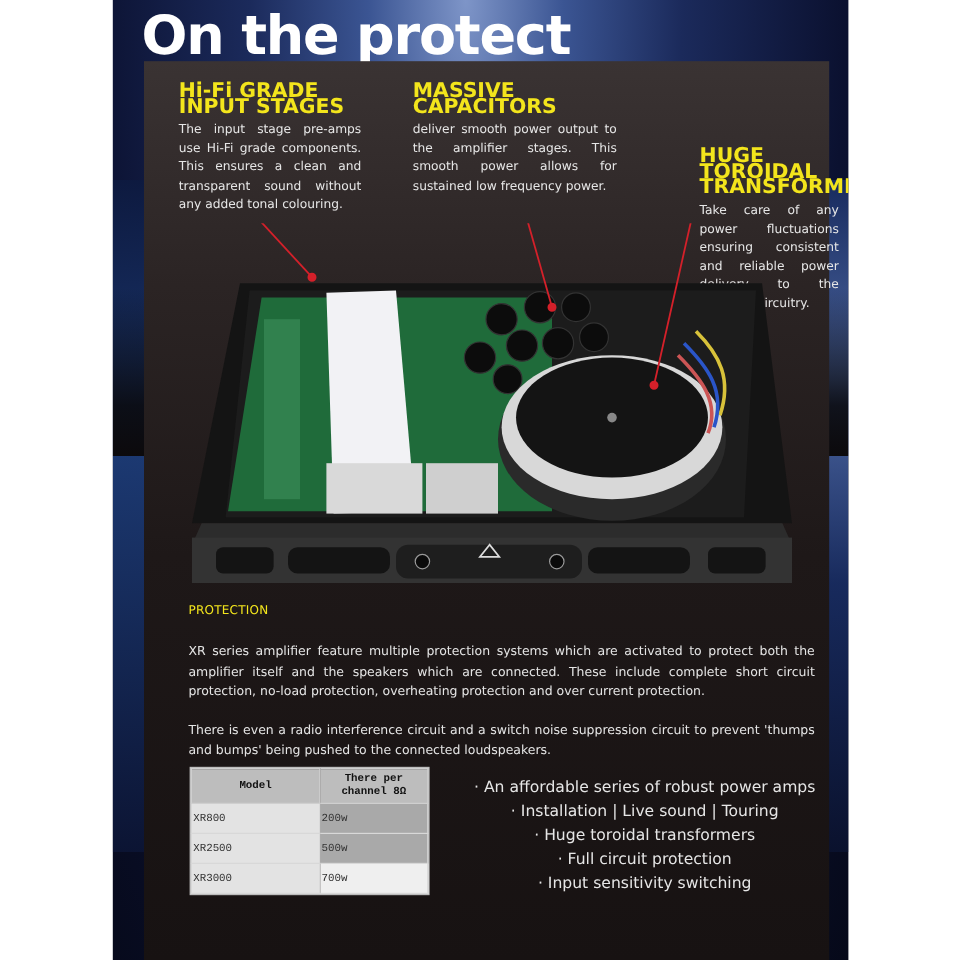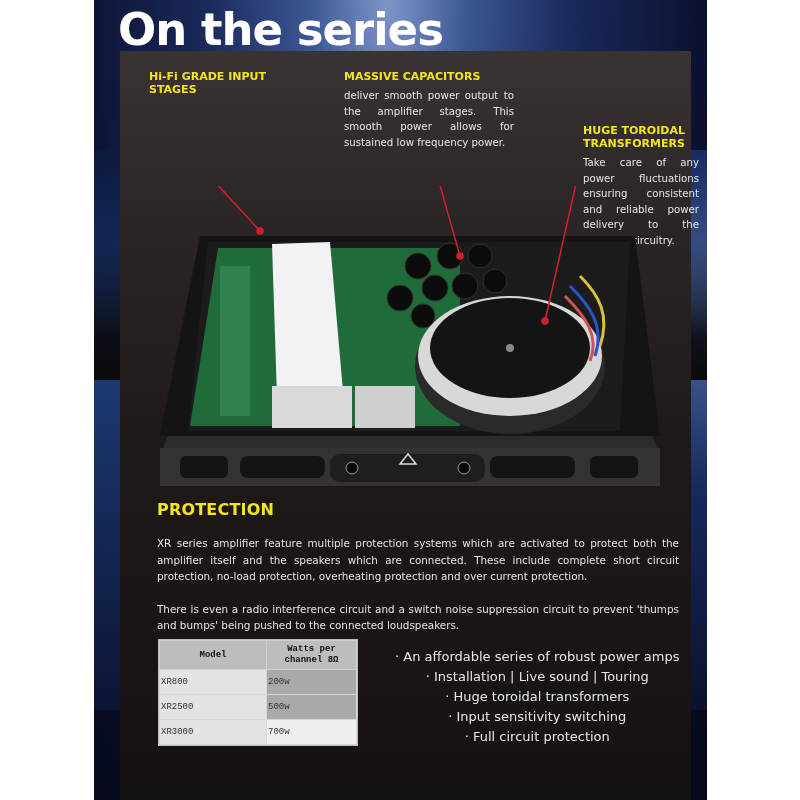--- a/index.html
+++ b/index.html
@@ -18,52 +18,53 @@
   .title {
     position:absolute; left:24px; top:2px; margin:0;
     color:#ffffff; font-family:"DejaVu Sans", sans-serif; font-weight:bold;
     font-size:45px; letter-spacing:-1px; line-height:56px;
   }
   .panel {
     position:absolute; left:26px; top:51px; width:571px; height:749px;
     background: linear-gradient(180deg, #3a3333 0%, #2b2424 25%, #1e1818 55%, #171212 100%);
   }
   .callout { position:absolute; color:#e6e6e6; font-size:10.2px; line-height:15.5px; }
-  .callout h3 { margin:0 0 5px 0; font-size:11px; font-weight:bold; color:#f3e51c; letter-spacing:0; line-height:13px; }
+  .callout h3 { margin:0 0 5px 0; font-size:17px; font-weight:bold; color:#f3e51c; letter-spacing:0; line-height:13px; }
   .callout p { margin:0; text-align:justify; }
   .c1 { left:29px; top:19px; width:152px; }
   .c2 { left:224px; top:19px; width:170px; }
   .c3 { left:463px; top:73px; width:116px; }
   .amp { position:absolute; left:40px; top:135px; width:500px; height:300px; }
   .protection { position:absolute; left:37px; top:450px; width:522px; color:#e4e4e4; font-size:10.4px; line-height:16.5px; }
-  .protection h2 { margin:0 0 3px 0; color:#f3e51c; font-size:16px; font-weight:bold; letter-spacing:.2px; line-height:18px; }
+  .protection h2 { margin:0 0 3px 0; color:#f3e51c; font-size:10px; font-weight:normal; letter-spacing:.2px; line-height:18px; }
   .protection p { margin:16px 0 16px 0; text-align:justify; }
   table.spec { position:absolute; left:39px; top:589px; width:198px; border-collapse:collapse; font-size:9px; color:#333; box-shadow:0 0 0 1px #bcbcbc;font-family:Liberation Mono, monospace; }
   table.spec th { height:26px; background:#bdbdbd; color:#111; font-weight:bold; font-size:9px; line-height:11px; border:1px solid #cfcfcf; text-align:center; }
   table.spec td { height:22px; text-align:left; border:1px solid #d8d8d8; }
   table.spec td.m { background:#e3e3e3; width:104px; }
   table.spec td.w.dark { background:#a9a9a9; }
   table.spec td.w.light { background:#efefef; }
   ul.features { position:absolute; left:275px; top:596px; margin:0; padding:0; list-style:none; color:#e6e6e6; font-size:13px; line-height:20px;text-align:center; }
   ul.features li::before { content:"· "; }
 </style>
 </head>
 <body>
 
 <div class="poster">
   <div class="side-glow-l"></div>
   <div class="side-glow-r"></div>
   <div class="crowd"></div>
 
-  <h1 class="title">On the series</h1>
+  <h1 class="title">On the protect</h1>
 
   <div class="panel">
 
     <div class="callout c1">
       <h3>Hi-Fi GRADE INPUT STAGES</h3>
+      <p>The input stage pre-amps use Hi-Fi grade components. This ensures a clean and transparent sound without any added tonal colouring.</p>
     </div>
     <div class="callout c2">
       <h3>MASSIVE CAPACITORS</h3>
       <p>deliver smooth power output to the amplifier stages. This smooth power allows for sustained low frequency power.</p>
     </div>
     <div class="callout c3">
       <h3>HUGE TOROIDAL TRANSFORMERS</h3>
       <p>Take care of any power fluctuations ensuring consistent and reliable power delivery to the amplifier circuitry.</p>
     </div>
 
@@ -124,21 +125,21 @@
     <div class="protection">
       <h2>PROTECTION</h2>
       <p>XR series amplifier feature multiple protection systems which are activated to protect both the amplifier itself and the speakers which are connected.  These include complete short circuit protection, no-load protection, overheating protection and over current protection.</p>
       <p>There is even a radio interference circuit and a switch noise suppression circuit to prevent 'thumps and bumps' being pushed to the connected loudspeakers.</p>
     </div>
 
     <table class="spec">
       <thead>
         <tr>
           <th>Model</th>
-          <th>Watts per channel 8Ω</th>
+          <th>There per channel 8Ω</th>
         </tr>
       </thead>
       <tbody>
         <tr>
           <td class="m">XR800</td>
           <td class="w dark">200w</td>
         </tr>
         <tr>
           <td class="m">XR2500</td>
           <td class="w dark">500w</td>
@@ -147,17 +148,17 @@
           <td class="m">XR3000</td>
           <td class="w light">700w</td>
         </tr>
       </tbody>
     </table>
 
     <ul class="features">
       <li>An affordable series of robust power amps</li>
       <li>Installation |  Live sound  |  Touring</li>
       <li>Huge toroidal transformers</li>
+      <li>Full circuit protection</li>
       <li>Input sensitivity switching</li>
-      <li>Full circuit protection</li>
     </ul>
   </div>
 </div>
 
 </body></html>

